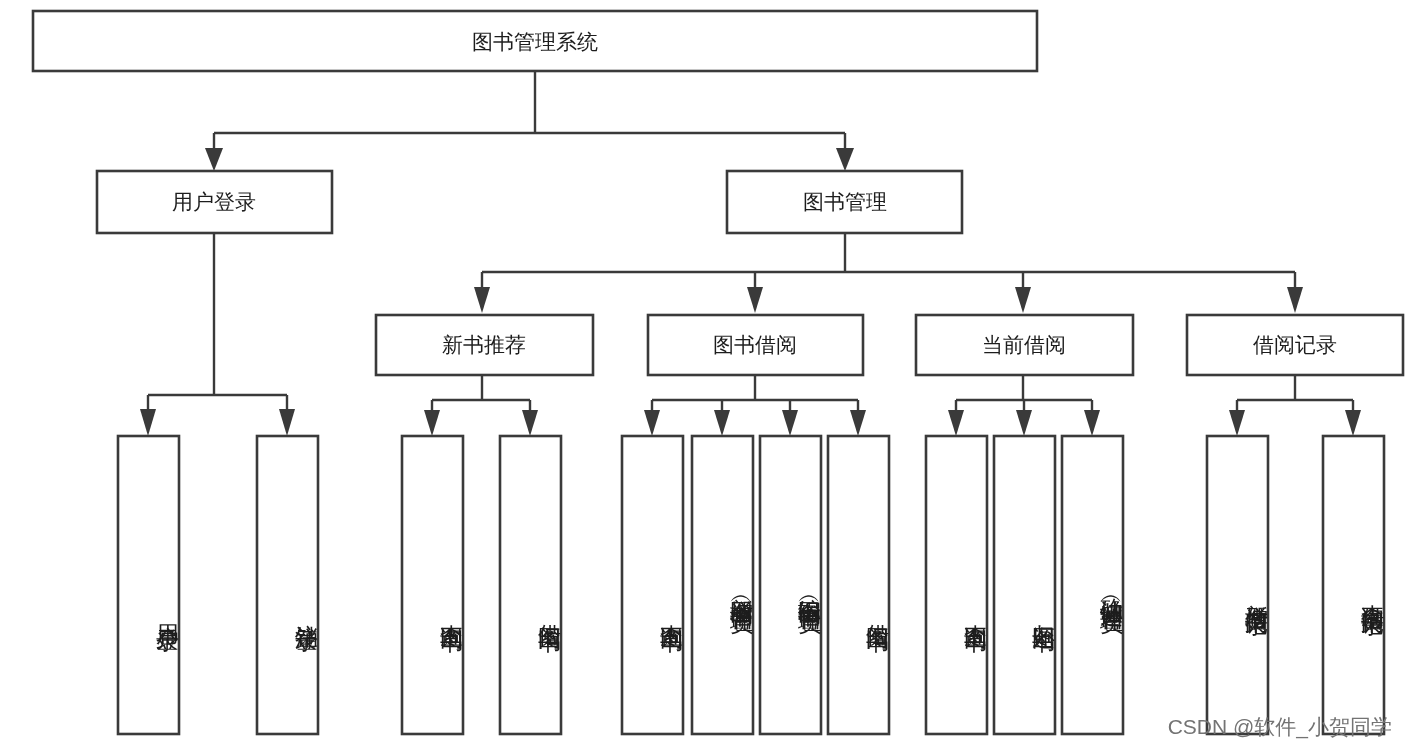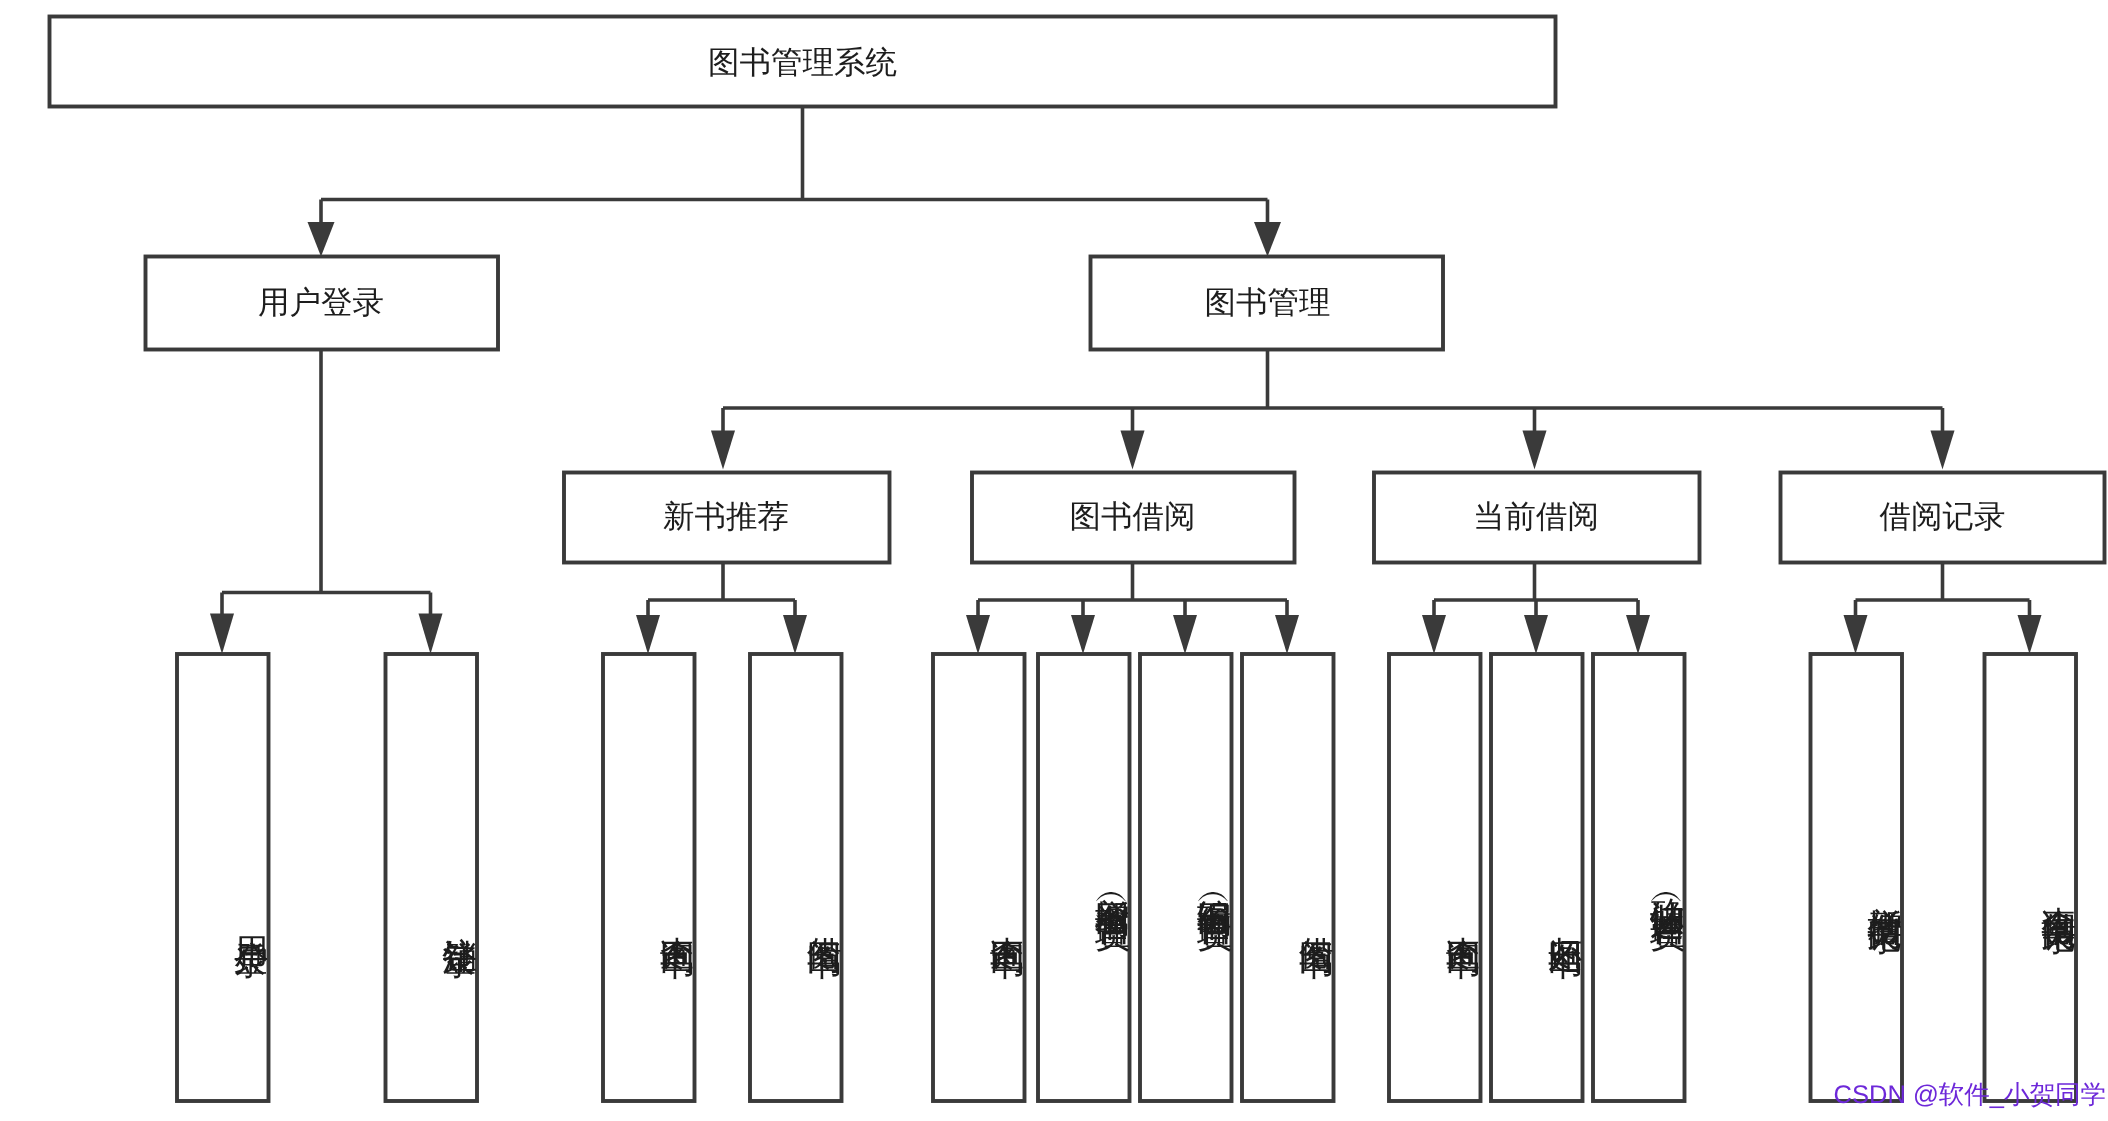--- a/index.html
+++ b/index.html
@@ -61,25 +61,25 @@
     color: #1d1d1d;
     letter-spacing: 2px;
     display: flex;
     align-items: flex-start;
     justify-content: center;
     pointer-events: none;
     user-select: none;
   }
   .watermark {
     position: absolute;
-    right: 16px;
+    right: 28px;
     bottom: 6px;
     font-family: "Liberation Sans", "DejaVu Sans", sans-serif;
-    font-size: 17px;
-    color: #6d28d9;
+    font-size: 21px;
+    color: #737373;
     white-space: nowrap;
     user-select: none;
   }
 </style>
 </head>
 <body>
 
 <div id="diagram-root">
 
   <svg class="diagram-canvas" viewBox="0 0 1405 747">

